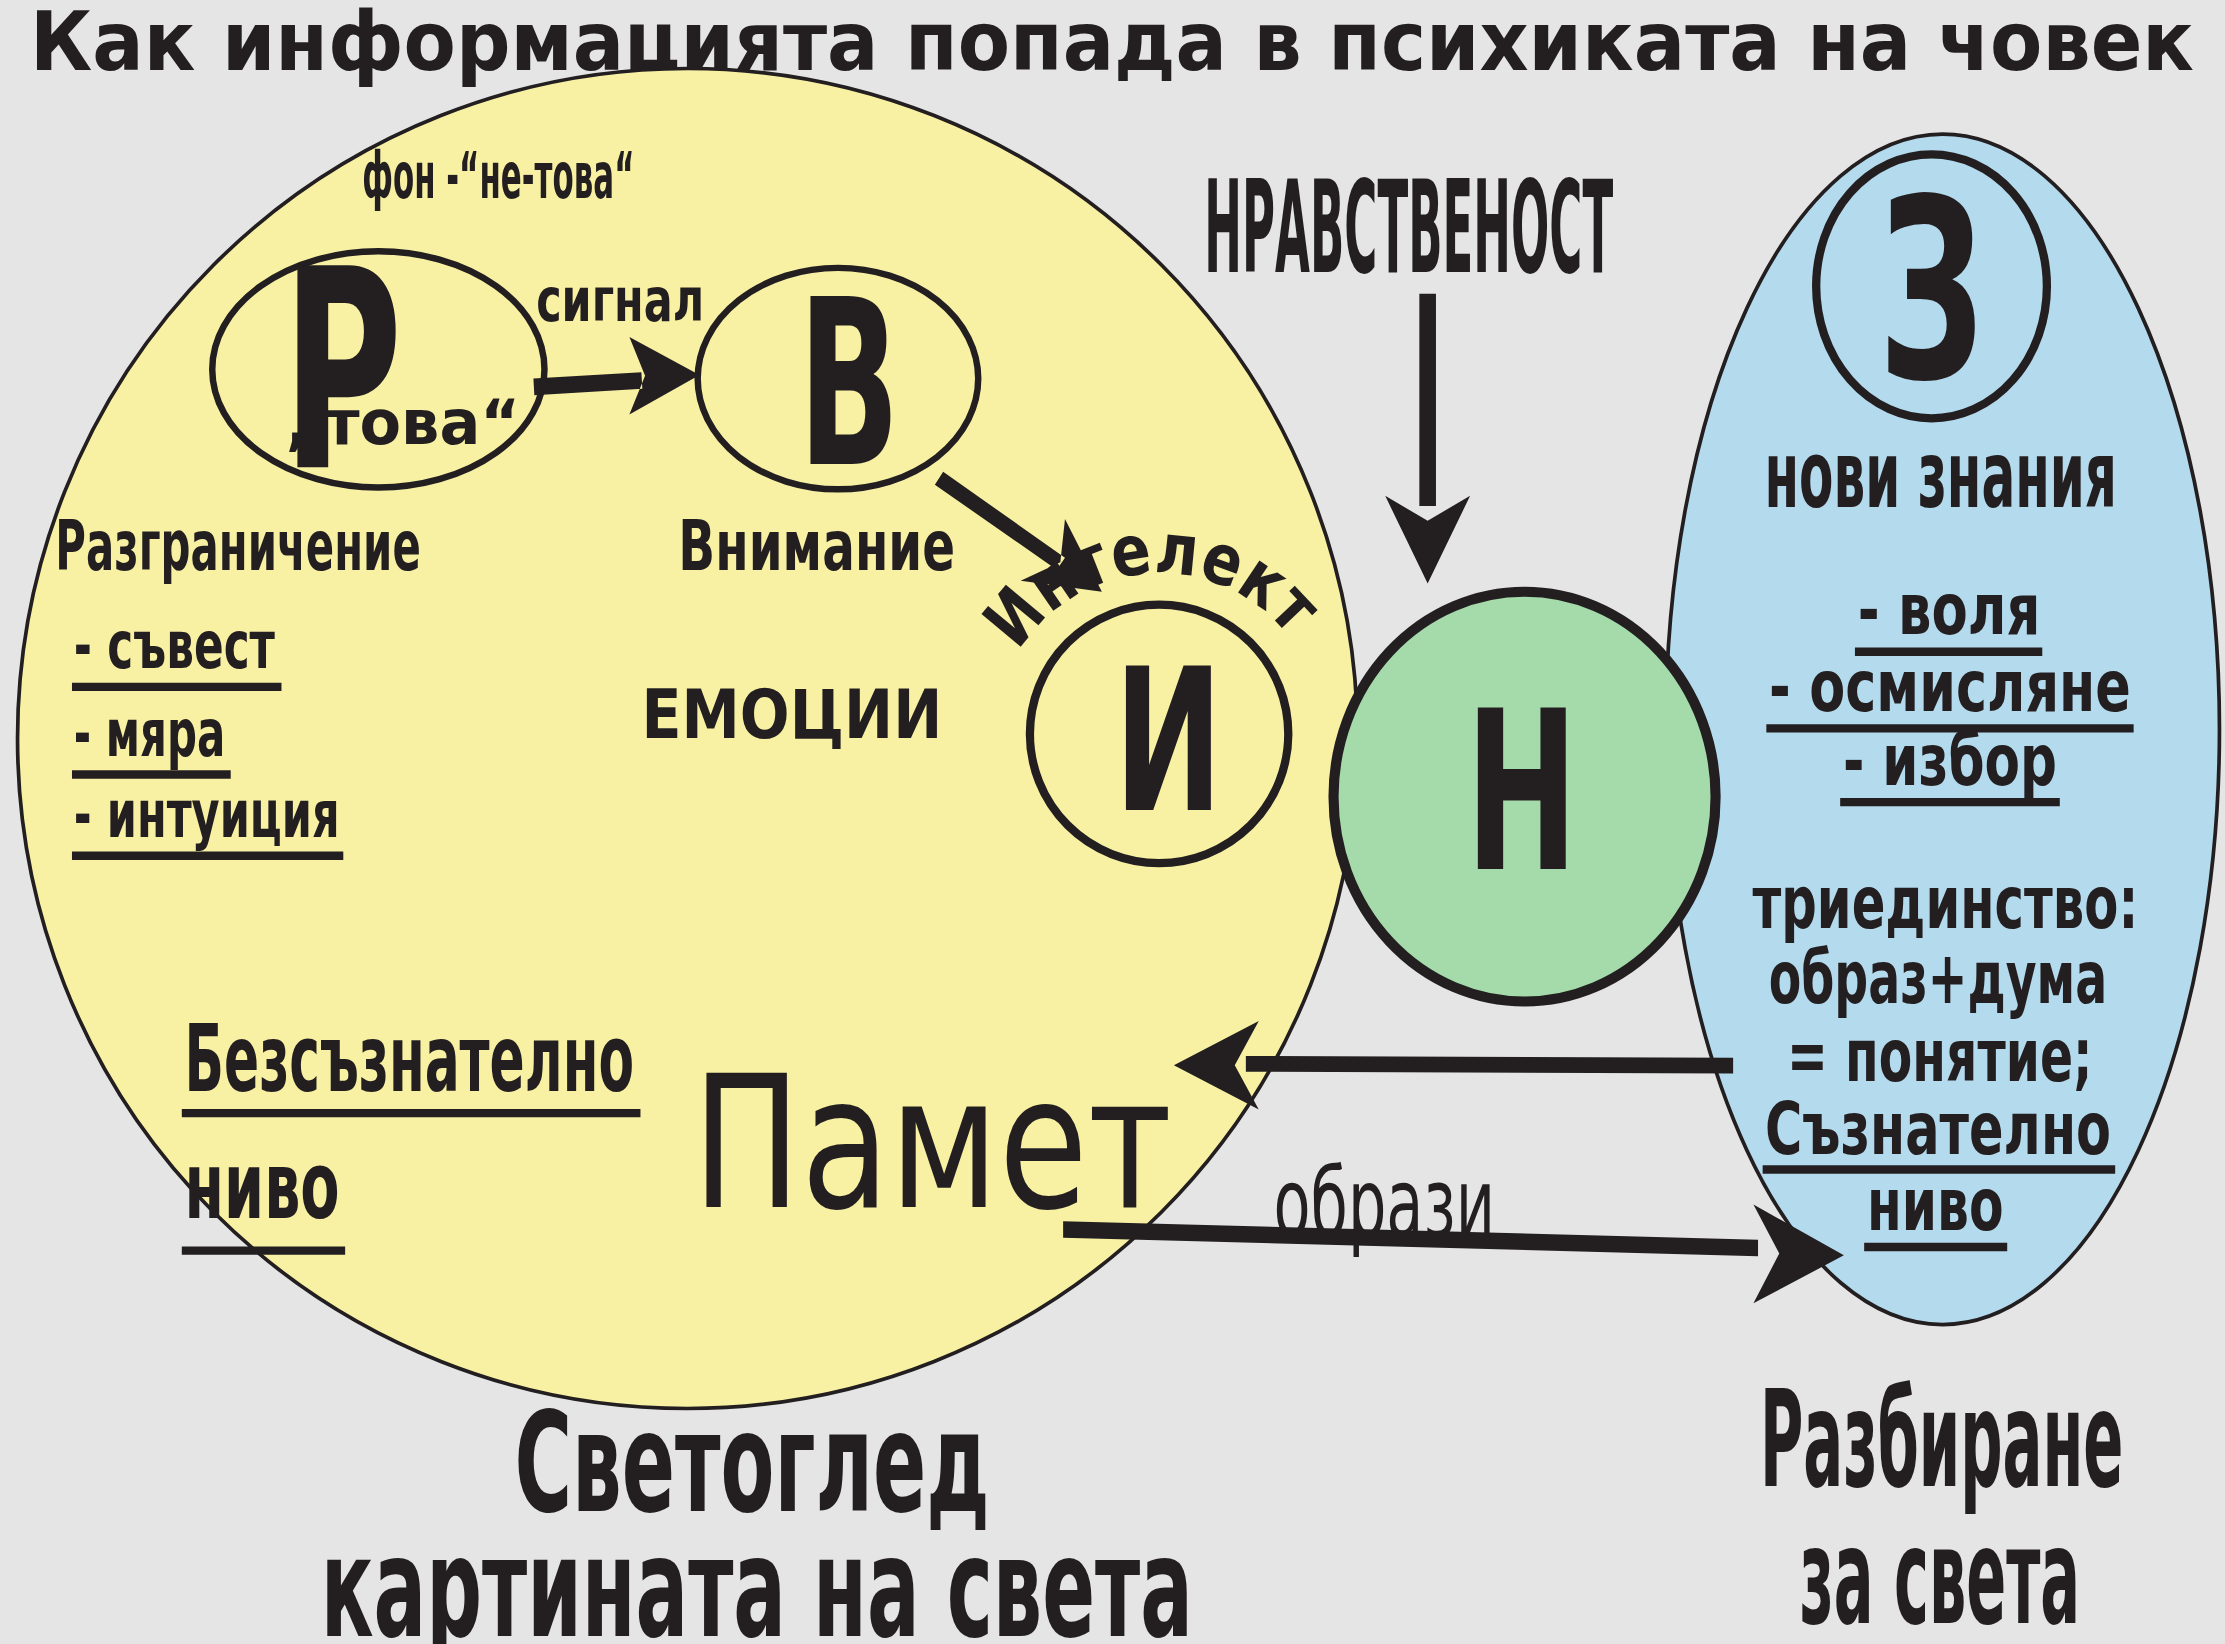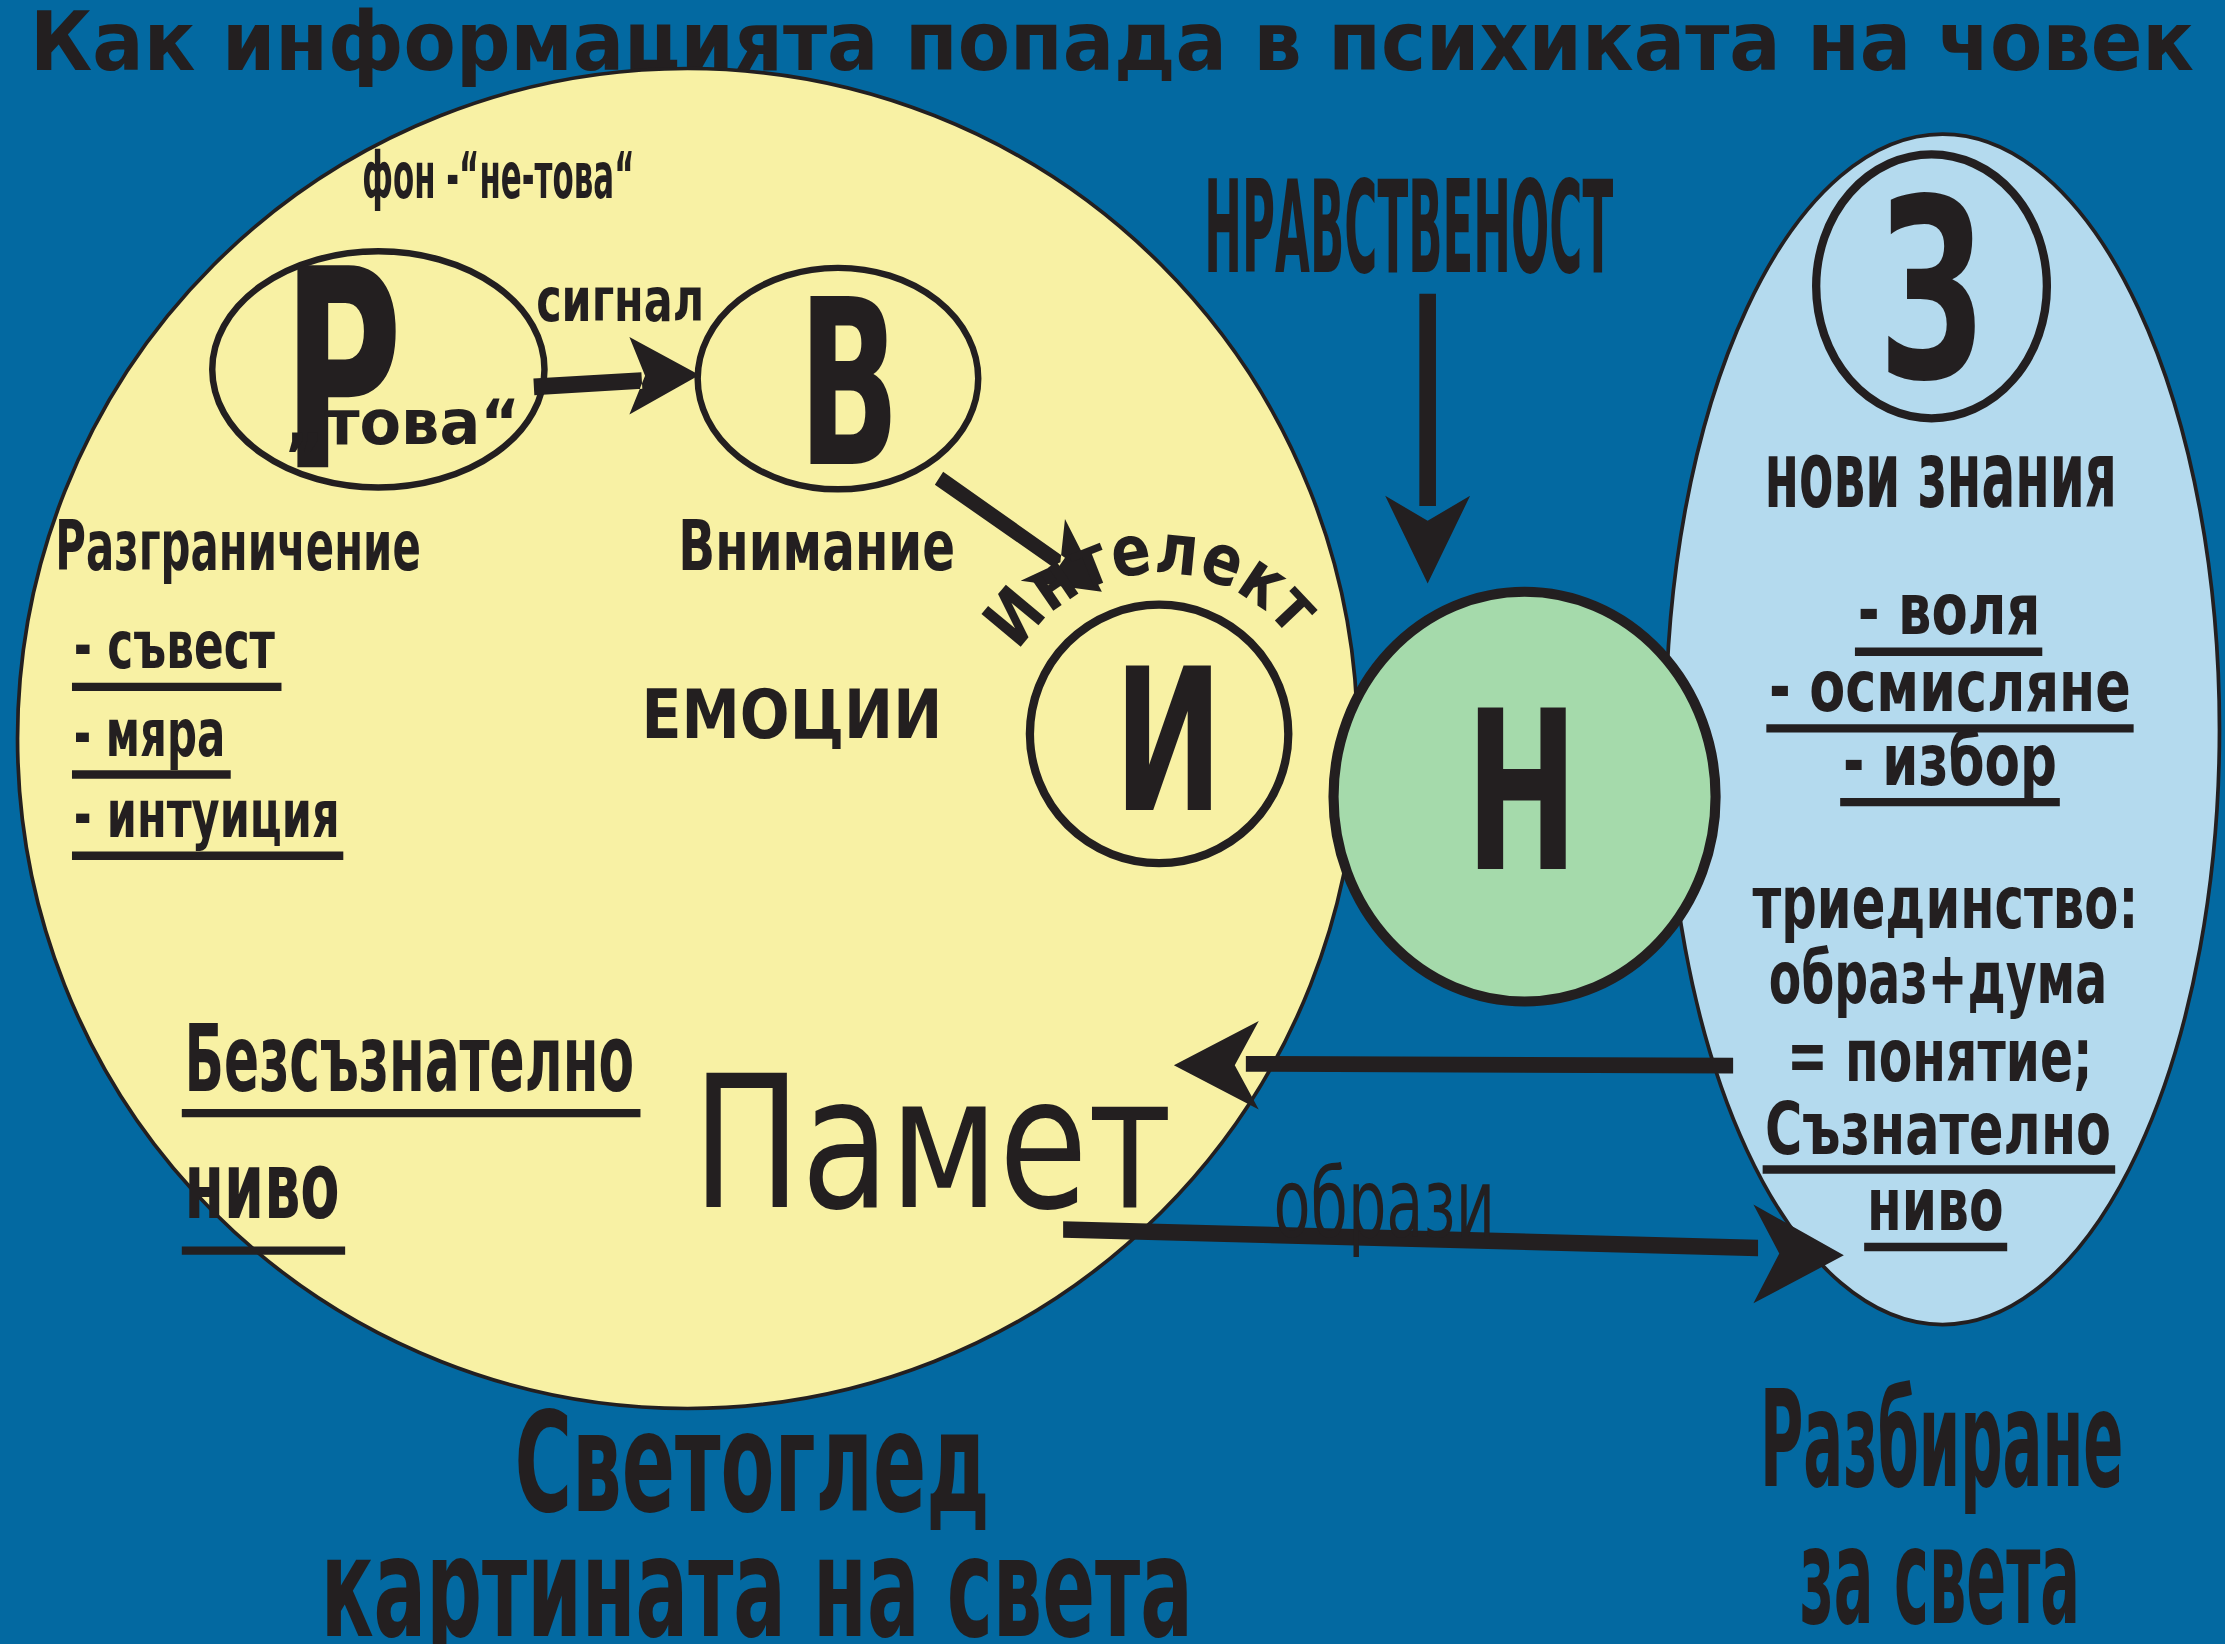--- a/index.html
+++ b/index.html
@@ -1,16 +1,16 @@
 <!DOCTYPE html>
 <html style="font-size:14.8px"><head>
 <meta charset="utf-8">
 <style>
   html,body{margin:0;padding:0;background:#ffffff;}
-  .stage{position:relative;width:2225px;height:1645px;background:#0369a1;overflow:hidden;}
+  .stage{position:relative;width:2225px;height:1645px;background:#e5e5e5;overflow:hidden;}
   svg{position:absolute;left:0;top:0;}
   svg text{fill:#231F20;font-family:"DejaVu Sans","Liberation Sans",sans-serif;}
   .bold{font-weight:bold;}
   .shape{stroke:#231F20;}
   .ink{fill:#231F20;}
   .uline{stroke:#231F20;stroke-width:9;}
 </style>
 </head>
 <body>
 

